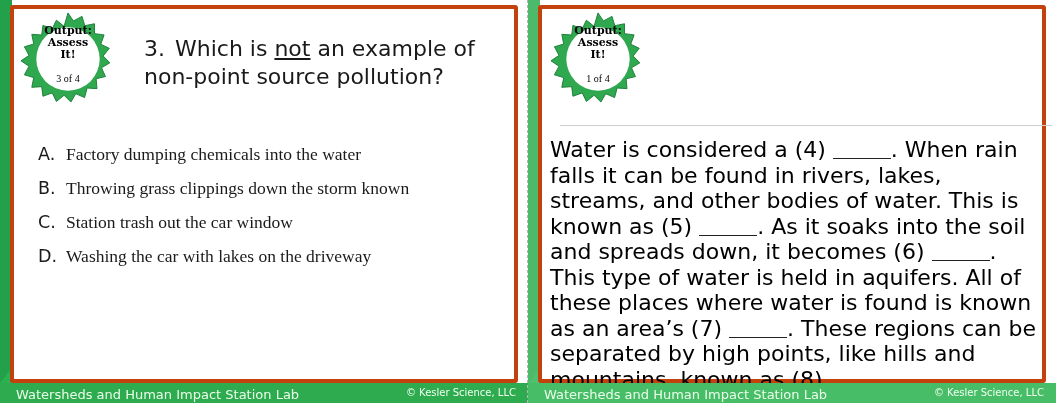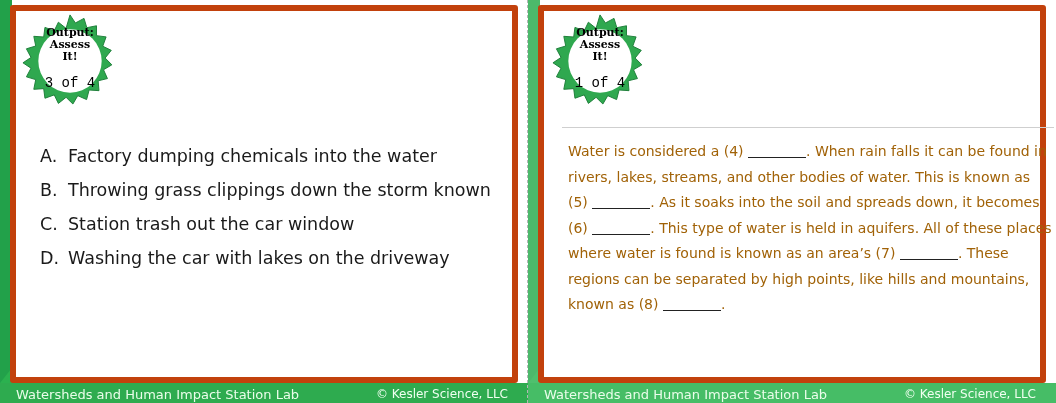--- a/index.html
+++ b/index.html
@@ -37,21 +37,21 @@
     background: #4cb96b;
   }
   
   .card {
     position: absolute;
     left: 10px;
     top: 5px;
     width: 508px;
     height: 378px;
     background: #ffffff;
-    border: 6px solid #c2410c;
+    border: 4px solid #c2410c;
     border-radius: 3px;
     box-sizing: border-box;
   }
   
   .corner-tri {
     position: absolute;
     left: 0;
     bottom: 20px;
     width: 0;
     height: 0;
@@ -83,23 +83,23 @@
   .footer.light { background: #46bd66; }
   .footer .ft-left {
     position: absolute;
     left: 16px;
     top: 4px;
     font-size: 13px;
     color: #eafdea;
   }
   .footer .ft-right {
     position: absolute;
-    right: 20px;
+    right: 12px;
     top: 4px;
-    font-size: 12px;
+    font-size: 10px;
     color: #f0fff0;
   }
 
   
   .badge {
     position: absolute;
     width: 96px;
     height: 96px;
   }
   .badge .burst {
@@ -119,22 +119,22 @@
     font-size: 11px;
     color: #000000;
     line-height: 12px;
   }
   .badge .bcount {
     position: absolute;
     left: 0;
     top: 62px;
     width: 96px;
     text-align: center;
-    font-family: Liberation Mono, monospace;
-    font-size: 14px;
+    font-family: Liberation Serif, serif;
+    font-size: 10px;
     color: #000000;
   }
 
   
   .q-title {
     position: absolute;
     left: 130px;
     top: 26px;
     width: 360px;
     font-size: 22px;
@@ -160,20 +160,21 @@
     line-height: 24px;
     color: #1a1a1a;
     margin-bottom: 10px;
   }
   .choice .lbl {
     width: 28px;
     flex: 0 0 28px;
   }
   .choice .txt {
     flex: 1 1 auto;
+    font-family: Liberation Serif, serif;
   }
 
   
   .instructions {
     position: absolute;
     left: 150px;
     top: 22px;
     width: 350px;
     font-style: italic;
     font-weight: bold;
@@ -184,26 +185,26 @@
   .divider {
     position: absolute;
     left: 18px;
     top: 116px;
     width: 492px;
     height: 1px;
     background: #cfcfcf;
   }
   .passage {
     position: absolute;
-    left: 24px;
+    left: 8px;
     top: 128px;
     width: 486px;
-    font-size: 14px;
+    font-size: 22px;
     line-height: 25.5px;
-    color: #a16207;
+    color: #000000;
   }
   .blank {
     display: inline-block;
     border-bottom: 1.5px solid #222;
     width: 58px;
     height: 15px;
     vertical-align: -2px;
   }
   
   .page-sep {
@@ -230,20 +231,23 @@
         <circle cx="50" cy="50" r="33" fill="#ffffff"></circle>
       </svg>
       <div class="btext">
         <div>Output:</div>
         <div>Assess</div>
         <div>It!</div>
       </div>
       <div class="bcount">3 of 4</div>
     </div>
 
+    <div class="q-title">
+      <span class="q-num">3.</span><span>Which is </span><span class="u">not</span><span> an example of non-point source pollution?</span>
+    </div>
 
     <div class="choices">
       <div class="choice">
         <div class="lbl">A.</div>
         <div class="txt">Factory dumping chemicals into the water</div>
       </div>
       <div class="choice">
         <div class="lbl">B.</div>
         <div class="txt">Throwing grass clippings down the storm known</div>
       </div>

